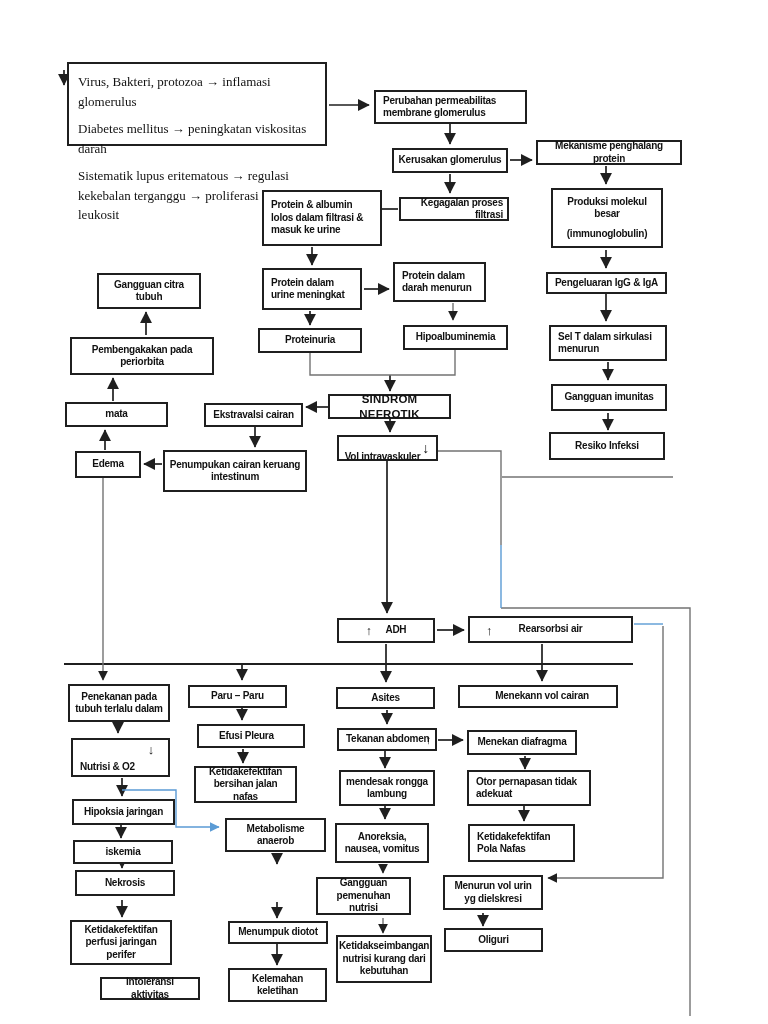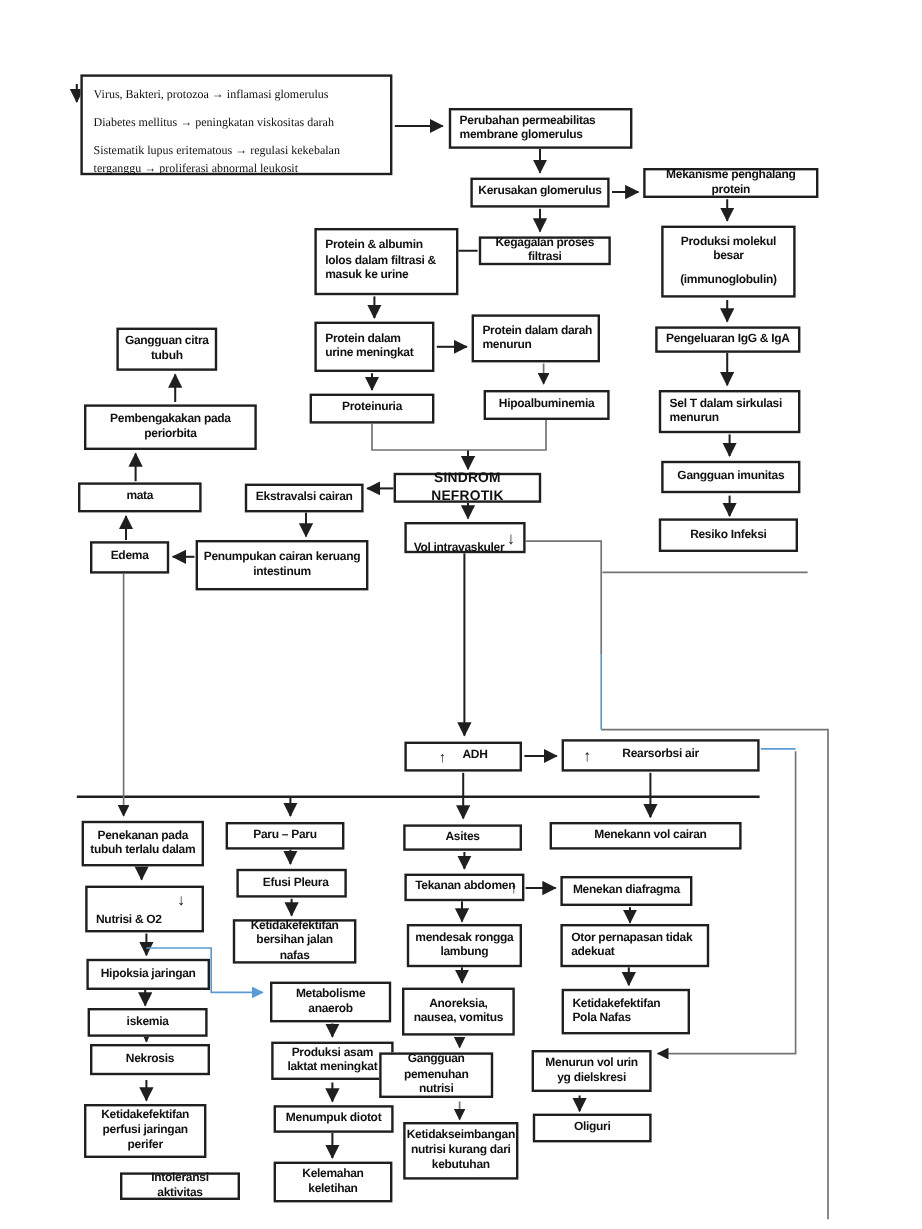--- a/index.html
+++ b/index.html
@@ -6,21 +6,21 @@
   #page{position:relative;width:768px;height:1024px;background:#ffffff;overflow:hidden;
         font-family:"Liberation Sans",sans-serif;}
   svg.edges{position:absolute;left:0;top:0;width:768px;height:1024px;pointer-events:none;}
   .nd{position:absolute;box-sizing:border-box;background:#fff;border:2px solid #1f1f1f;
       display:flex;align-items:center;justify-content:center;text-align:center;
       font-weight:bold;font-size:10px;line-height:1.25;letter-spacing:-0.25px;color:#111;
       padding:2px 4px;z-index:2;}
   .nd.left{justify-content:flex-start;text-align:left;padding-left:7px;}
   .nd.col{flex-direction:column;gap:7px;}
   .nd.serif{display:block;text-align:left;font-weight:normal;
-      font-family:"Liberation Serif",serif;font-size:10px;line-height:1.5;
+      font-family:"Liberation Serif",serif;font-size:13px;line-height:1.5;
       padding:8px 9px;letter-spacing:0;}
   .nd.serif p{margin:0 0 8px 0;}
   .nd.sindrom{font-size:11.5px;letter-spacing:0.2px;}
   .arr{font-size:12px;font-weight:bold;line-height:1;}
   .arr.abs-r{position:absolute;right:7px;top:50%;transform:translateY(-50%);font-size:14px;}
   .arr.abs-rt{position:absolute;right:14px;top:3px;font-size:13px;}
   .arr.abs-l{position:absolute;left:16px;top:50%;transform:translateY(-50%);font-size:13px;}
   .adh-row{gap:14px;}
 </style>
 </head>
@@ -116,34 +116,34 @@
 
 <div class="nd left" style="left:374px;top:90px;width:153px;height:34px;">
       <span>Perubahan permeabilitas membrane glomerulus</span>
     </div>
 <div class="nd" style="left:392px;top:148px;width:116px;height:25px;">
       <span>Kerusakan glomerulus</span>
     </div>
 <div class="nd" style="left:536px;top:140px;width:146px;height:25px;">
       <span>Mekanisme penghalang protein</span>
     </div>
-<div class="nd" style="left:399px;top:197px;width:110px;height:24px;">
+<div class="nd" style="left:399px;top:197px;width:110px;height:24px;text-align:right;">
       <span>Kegagalan proses filtrasi</span>
     </div>
 <div class="nd left" style="left:262px;top:190px;width:120px;height:56px;">
       <span>Protein &amp; albumin lolos dalam filtrasi &amp; masuk ke urine</span>
     </div>
 <div class="nd col" style="left:551px;top:188px;width:112px;height:60px;">
   <span>Produksi molekul besar</span>
   <span>(immunoglobulin)</span>
 </div>
 <div class="nd left" style="left:262px;top:268px;width:100px;height:42px;">
       <span>Protein dalam urine meningkat</span>
     </div>
-<div class="nd left" style="left:393px;top:262px;width:107px;height:40px;">
+<div class="nd left" style="left:393px;top:262px;width:93px;height:40px;">
       <span>Protein dalam darah menurun</span>
     </div>
 <div class="nd" style="left:546px;top:272px;width:121px;height:22px;">
       <span>Pengeluaran IgG &amp; IgA</span>
     </div>
 <div class="nd left" style="left:549px;top:325px;width:118px;height:36px;">
       <span>Sel T dalam sirkulasi menurun</span>
     </div>
 <div class="nd" style="left:551px;top:384px;width:116px;height:27px;">
       <span>Gangguan imunitas</span>
@@ -156,21 +156,21 @@
     </div>
 <div class="nd" style="left:403px;top:325px;width:105px;height:25px;">
       <span>Hipoalbuminemia</span>
     </div>
 <div class="nd sindrom" style="left:328px;top:394px;width:123px;height:25px;">
       <span>SINDROM NEFROTIK</span>
     </div>
 <div class="nd" style="left:204px;top:403px;width:99px;height:24px;">
       <span>Ekstravalsi cairan</span>
     </div>
-<div class="nd" style="left:97px;top:273px;width:84px;height:36px;justify-content:flex-end;">
+<div class="nd" style="left:97px;top:273px;width:104px;height:36px;justify-content:flex-end;">
       <span>Gangguan citra tubuh</span>
     </div>
 <div class="nd" style="left:70px;top:337px;width:144px;height:38px;">
       <span>Pembengakakan pada periorbita</span>
     </div>
 <div class="nd" style="left:65px;top:402px;width:103px;height:25px;">
       <span>mata</span>
     </div>
 <div class="nd" style="left:75px;top:451px;width:66px;height:27px;">
       <span>Edema</span>
@@ -203,21 +203,21 @@
       <span>Asites</span>
     </div>
 <div class="nd" style="left:458px;top:685px;width:160px;height:23px;padding-left:12px;">
       <span>Menekann vol cairan</span>
     </div>
 
 <div class="nd left" style="left:71px;top:738px;width:99px;height:39px;align-items:flex-end;">
   <span>Nutrisi &amp; O2</span>
   <span class="arr abs-rt">↓</span>
 </div>
-<div class="nd left" style="left:197px;top:724px;width:92px;height:24px;padding-left:20px;">
+<div class="nd left" style="left:197px;top:724px;width:108px;height:24px;padding-left:20px;">
       <span>Efusi Pleura</span>
     </div>
 <div class="nd left" style="left:337px;top:728px;width:100px;height:23px;">
   <span>Tekanan abdomen</span>
   <span class="arr abs-r" style="font-size:12px;right:4px;">↑</span>
 </div>
 <div class="nd" style="left:467px;top:730px;width:110px;height:25px;">
       <span>Menekan diafragma</span>
     </div>
 
@@ -243,23 +243,20 @@
 <div class="nd" style="left:335px;top:823px;width:94px;height:40px;">
       <span>Anoreksia, nausea, vomitus</span>
     </div>
 <div class="nd left" style="left:468px;top:824px;width:107px;height:38px;">
       <span>Ketidakefektifan Pola Nafas</span>
     </div>
 
 <div class="nd" style="left:75px;top:870px;width:100px;height:26px;">
       <span>Nekrosis</span>
     </div>
-<div class="nd" style="left:226px;top:868px;width:102px;height:32px;">
-      <span>Produksi asam laktat meningkat</span>
-    </div>
 <div class="nd" style="left:316px;top:877px;width:95px;height:38px;">
       <span>Gangguan pemenuhan nutrisi</span>
     </div>
 <div class="nd" style="left:443px;top:875px;width:100px;height:35px;">
       <span>Menurun vol urin yg dielskresi</span>
     </div>
 
 <div class="nd" style="left:70px;top:920px;width:102px;height:45px;">
       <span>Ketidakefektifan perfusi jaringan perifer</span>
     </div>

